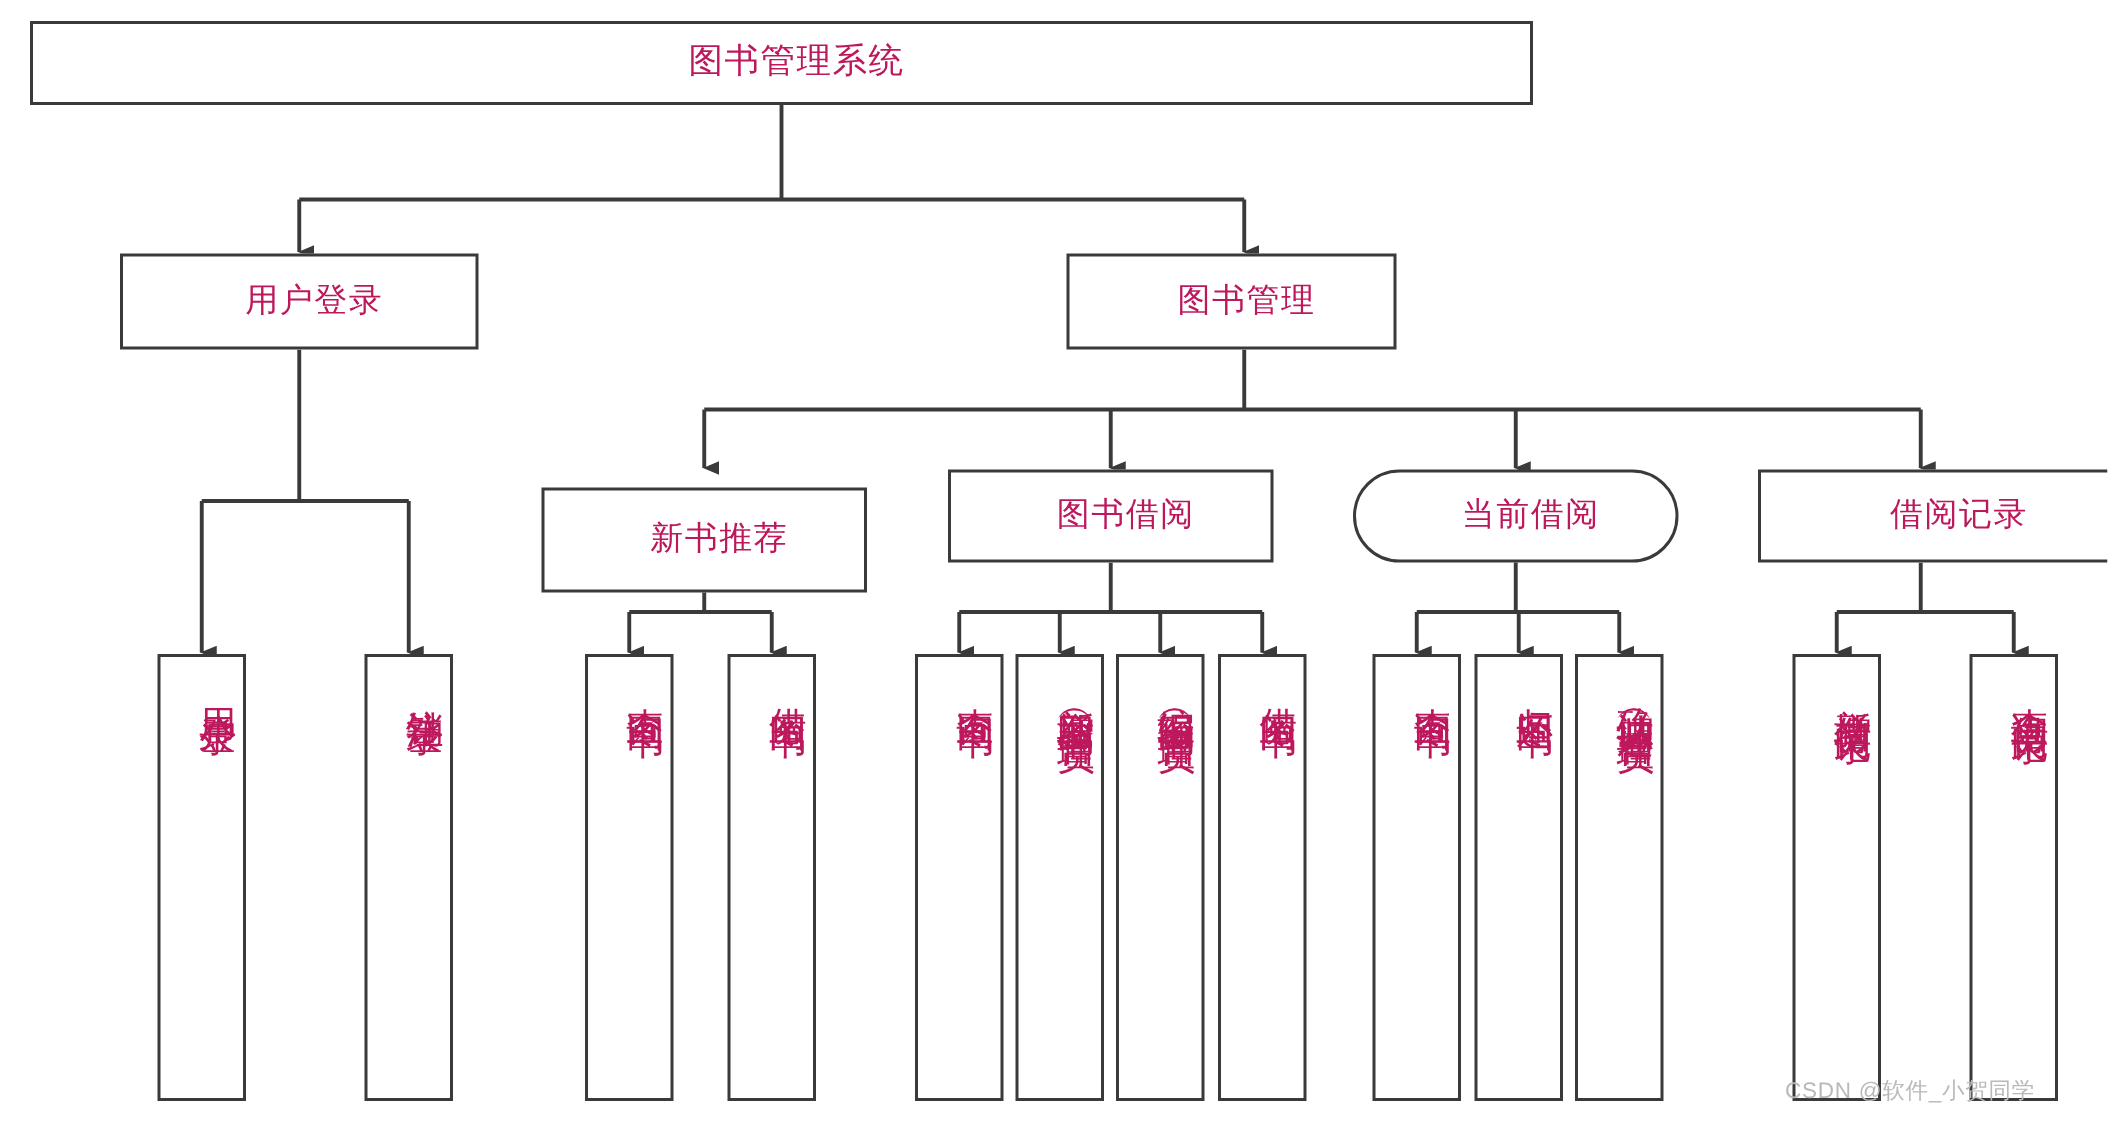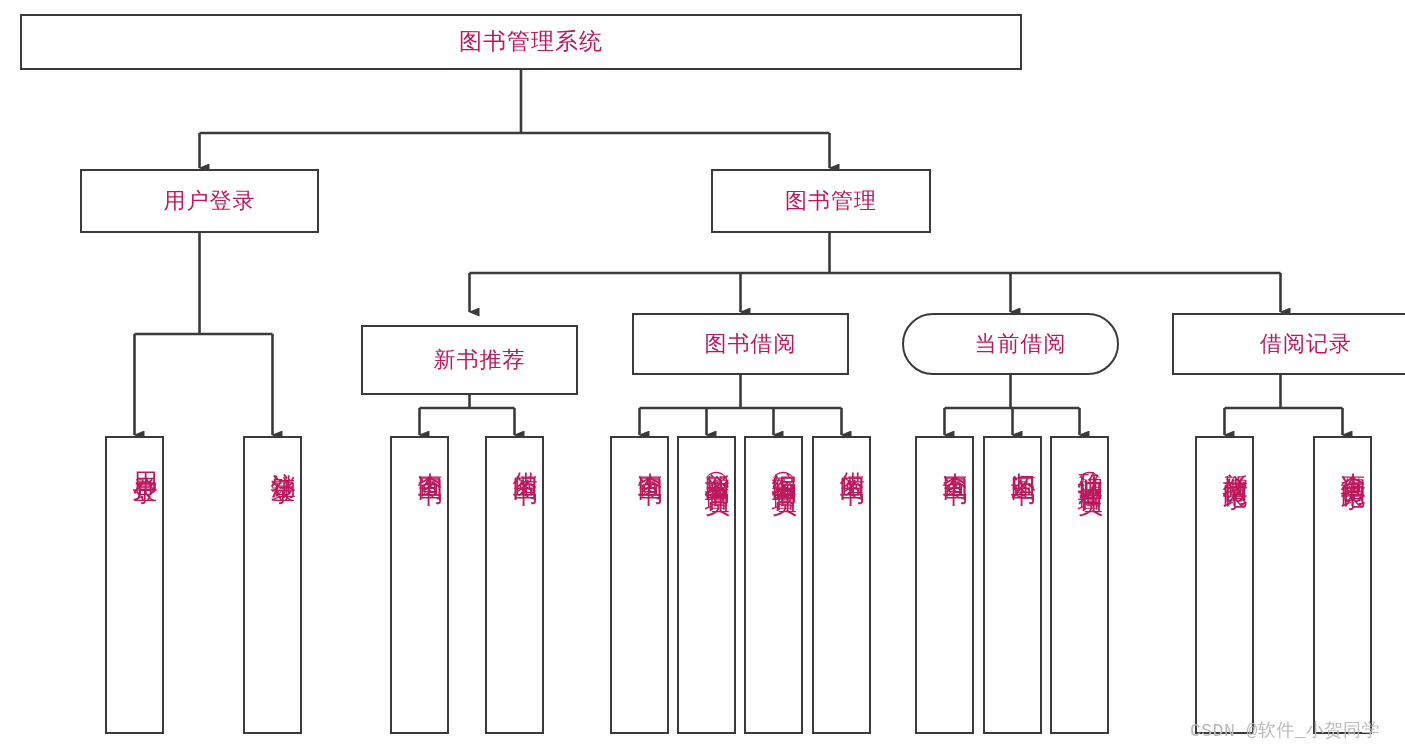--- a/index.html
+++ b/index.html
@@ -55,25 +55,25 @@
     writing-mode: vertical-rl;
     text-orientation: upright;
     font-size: 25px;
     letter-spacing: 3px;
     line-height: 1.05;
     white-space: pre-line;
   }
   .node.root .label { font-size: 23px; }
   .watermark {
     position: absolute;
-    font-size: 18px;
+    font-size: 15px;
     color: #b9b9b9;
     white-space: nowrap;
     letter-spacing: 0.5px;
-    font-family: Liberation Mono, monospace;
+    font-family: Liberation Sans, sans-serif;
   }
 </style>
 </head>
 <body>
 
 <div id="canvas">
 
   <svg id="edges" viewBox="0 0 1405 747" width="1405" height="747" xmlns="http://www.w3.org/2000/svg">
     <defs>
       <marker id="arrow" markerWidth="9" markerHeight="11" refX="4.5" refY="10" orient="auto" markerUnits="userSpaceOnUse">

